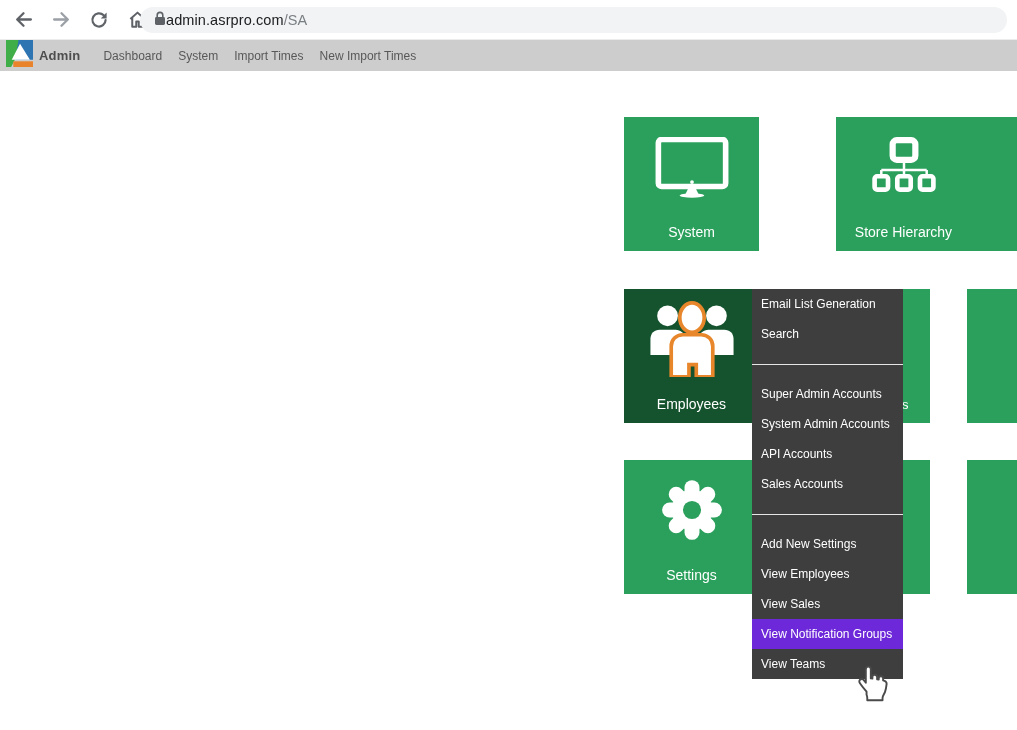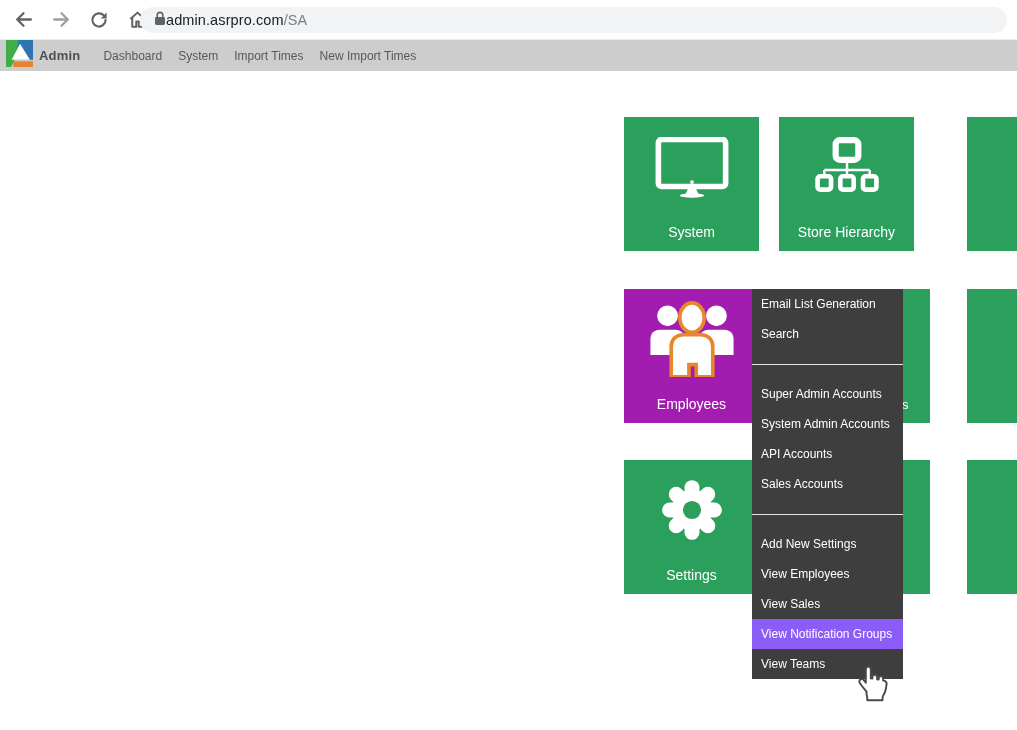--- a/index.html
+++ b/index.html
@@ -40,21 +40,21 @@
   .nav-items { display: flex; align-items: flex-start; margin-left: 15px; }
   .nav-item { font-size: 12px; color: #585858; padding: 0 8px; cursor: pointer; white-space: nowrap; }
 
   
   .content { position: relative; width: 1017px; height: 659px; background: #fff; }
   .tile {
     position: absolute; width: 135px; height: 134px;
     cursor: pointer; overflow: hidden;
   }
   .tile.green  { background: #2ba05c; }
-  .tile.orange { background: #a21caf; }
+  .tile.orange { background: #14532d; }
   .tile-icon {
     position: absolute; top: 0; left: 0; width: 100%; height: 100px;
     display: flex; align-items: center; justify-content: center;
   }
   .tile-label {
     position: absolute; bottom: 11px; left: 0; width: 100%;
     text-align: center; font-size: 14px; color: #fff;
   }
   .label-fragment {
     position: absolute; bottom: 11px; left: 107px;
@@ -63,21 +63,21 @@
 
   
   .dropdown {
     position: absolute; left: 752px; top: 218px; width: 151px;
     background: #3e3e3e; z-index: 20;
   }
   .dd-item {
     height: 30px; line-height: 30px; padding: 0 9px;
     font-size: 12px; color: #fff; white-space: nowrap; cursor: pointer;
   }
-  .dd-item.highlighted { background: #8b5cf6; }
+  .dd-item.highlighted { background: #6d28d9; }
   .dd-divider { height: 30px; display: flex; align-items: center; }
   .dd-divider .line { width: 100%; height: 1px; background: #e6e6e6; }
 
   
   .cursor { position: absolute; left: 853px; top: 592px; z-index: 30; pointer-events: none; }
 </style>
 </head>
 <body>
 
 <div class="chrome">
@@ -142,21 +142,21 @@
       <svg width="74" height="61" viewBox="0 0 66 54">
         <rect x="3" y="2" width="60" height="42" rx="3" fill="none" stroke="#fff" stroke-width="5"></rect>
         <circle cx="33" cy="40" r="1.7" fill="#fff"></circle>
         <path d="M29.5 46 h7 l2.5 5 h-12 z" fill="#fff"></path>
         <ellipse cx="33" cy="52" rx="11" ry="2" fill="#fff"></ellipse>
       </svg>
     </div>
     <div class="tile-label">System</div>
   </div>
 
-  <div class="tile green" style="left:779px; top:46px;">
+  <div class="tile green" style="left:836px; top:46px;">
     <div class="tile-icon">
       <svg width="66" height="60" viewBox="0 0 64 58">
         <rect x="21" y="3" width="22" height="19" rx="4" fill="none" stroke="#fff" stroke-width="6"></rect>
         <path d="M32 22 V32 M10 32 H54 M10 32 V38 M32 32 V38 M54 32 V38" stroke="#fff" stroke-width="2.4" fill="none"></path>
         <rect x="3.5" y="38" width="13" height="13" rx="2.5" fill="none" stroke="#fff" stroke-width="4.5"></rect>
         <rect x="25.5" y="38" width="13" height="13" rx="2.5" fill="none" stroke="#fff" stroke-width="4.5"></rect>
         <rect x="47.5" y="38" width="13" height="13" rx="2.5" fill="none" stroke="#fff" stroke-width="4.5"></rect>
       </svg>
     </div>
     <div class="tile-label">Store Hierarchy</div>

